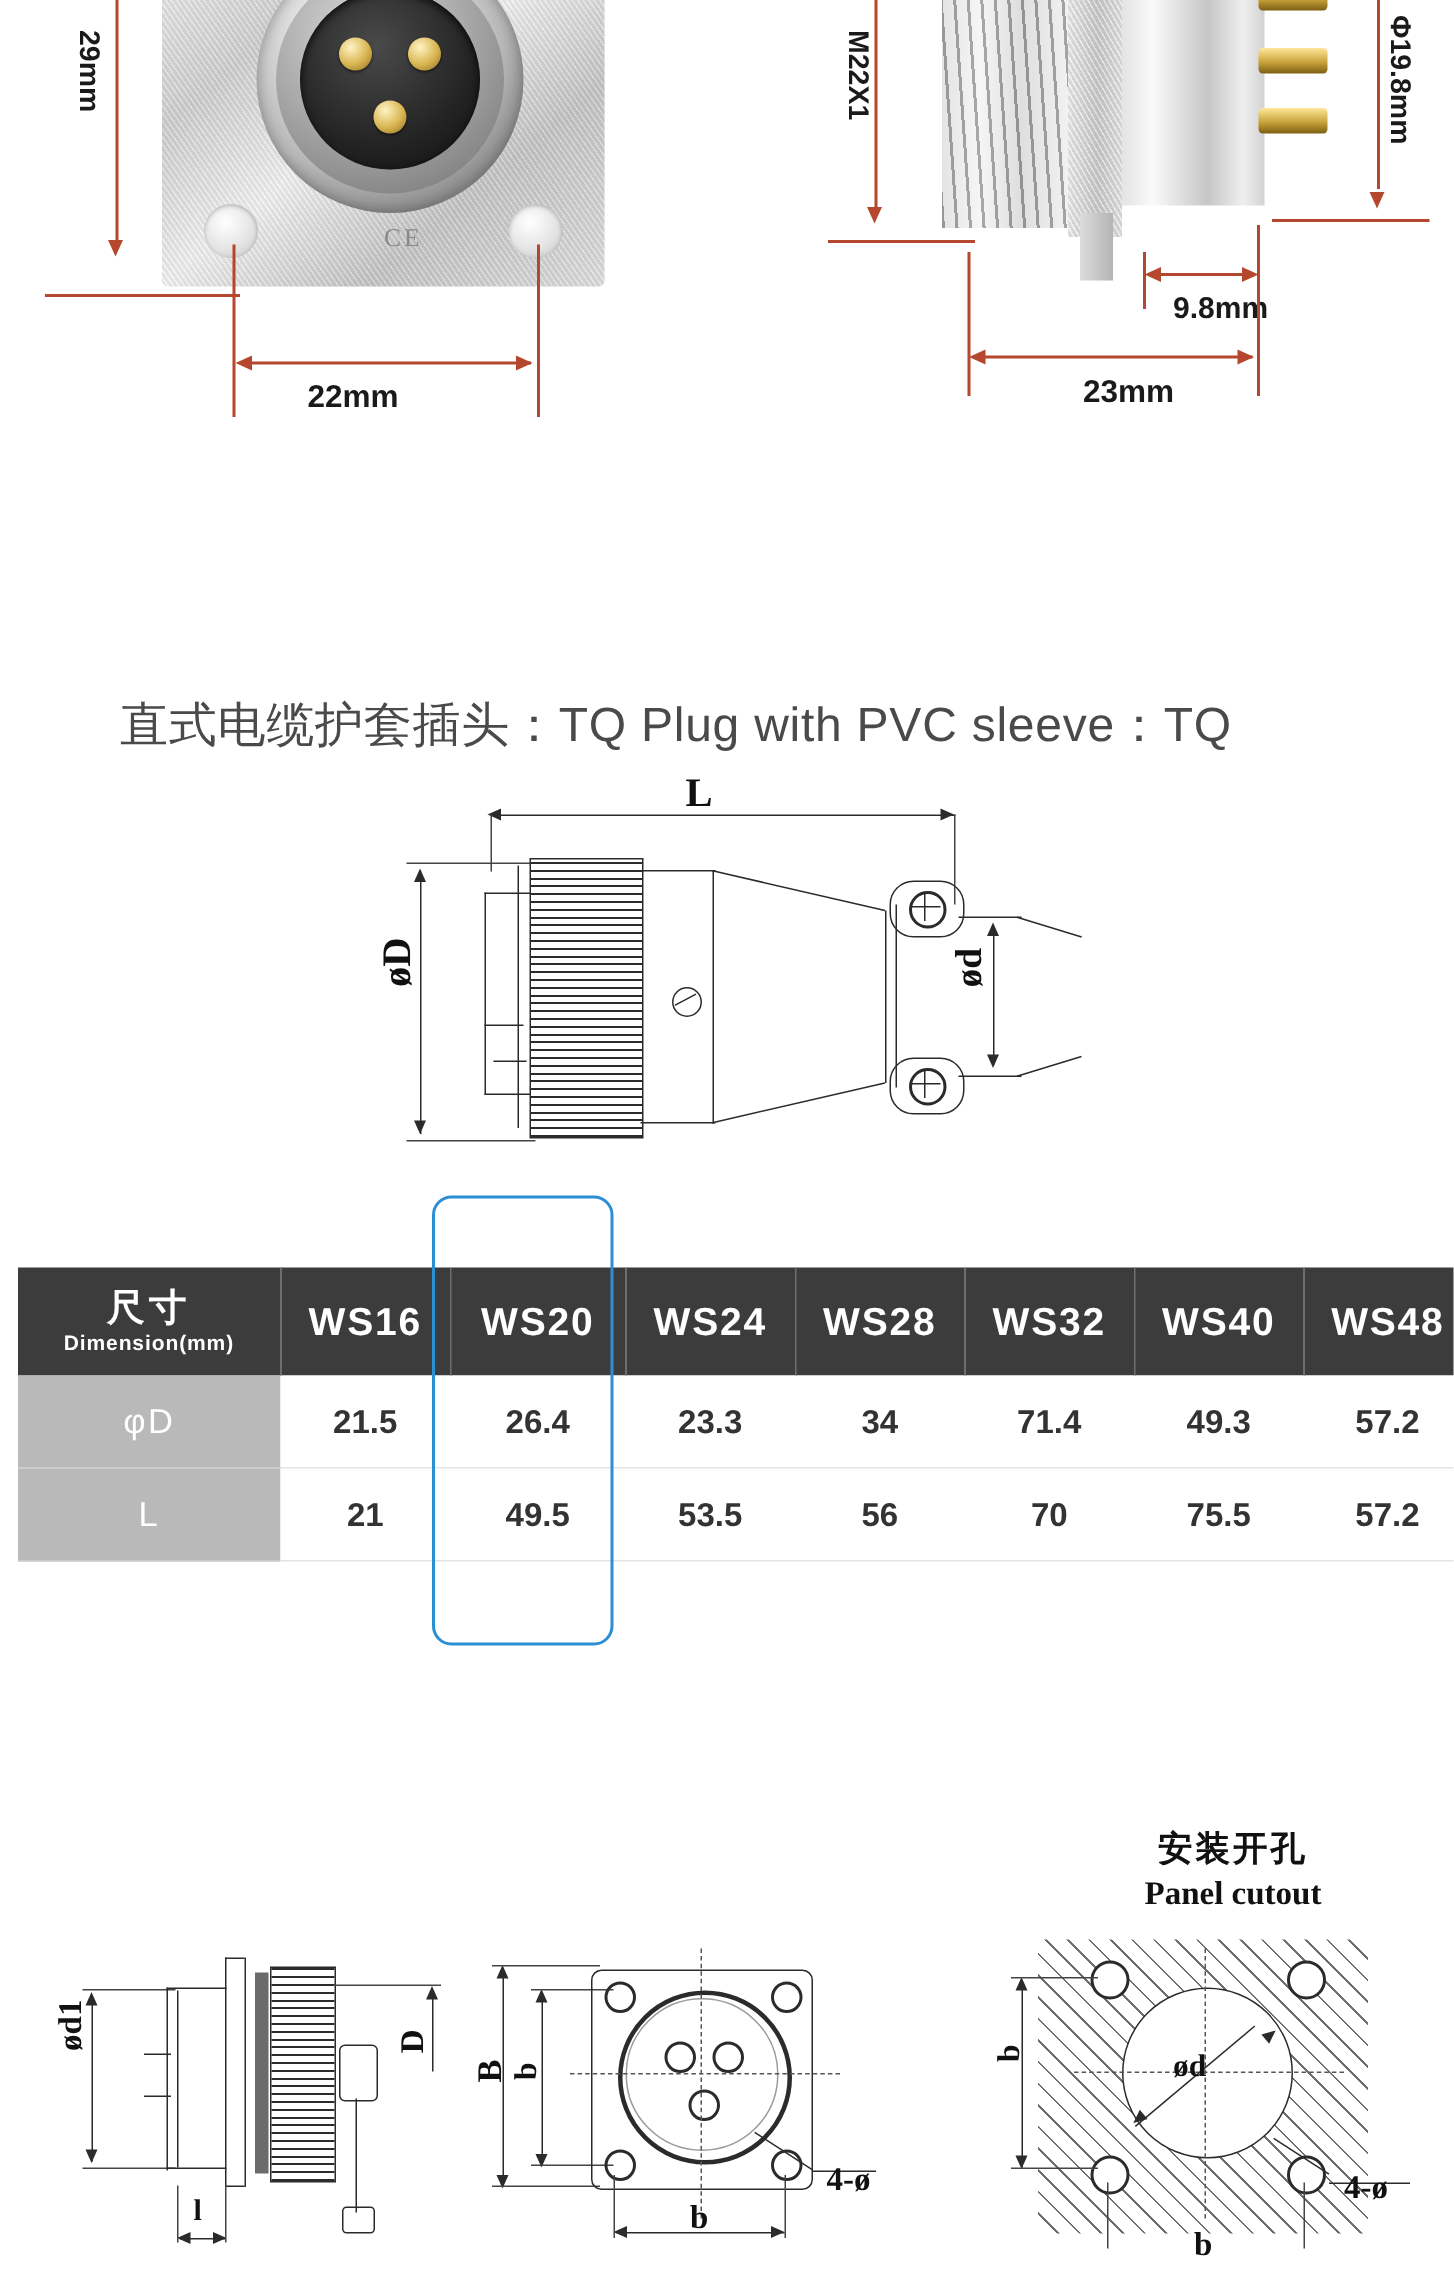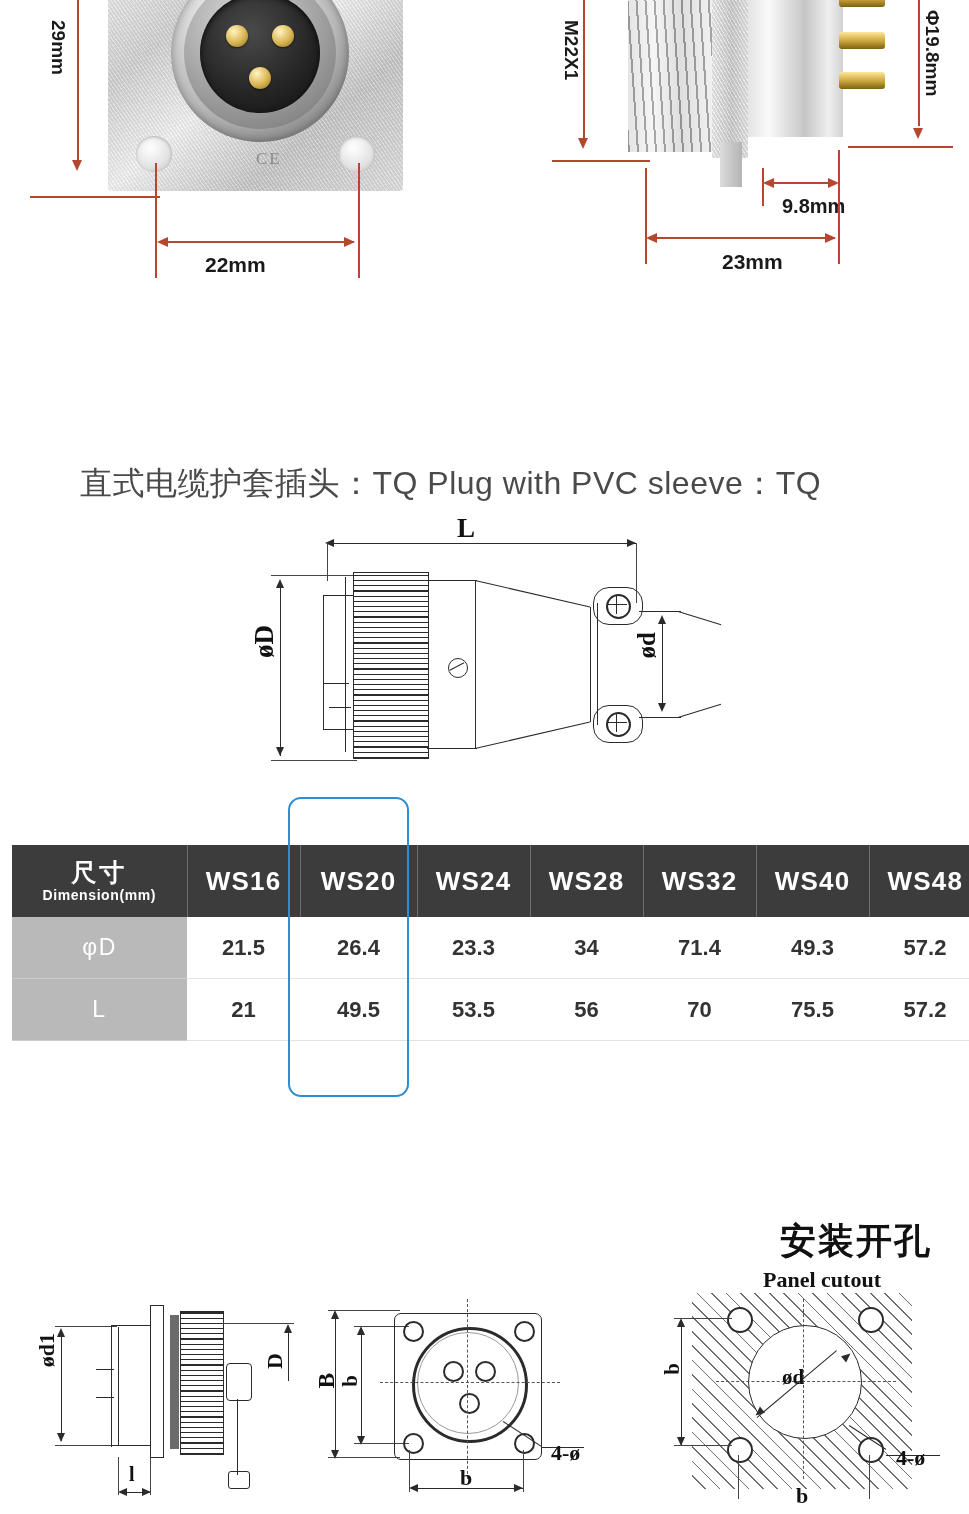--- a/index.html
+++ b/index.html
@@ -97,21 +97,21 @@
   .rowlbl{background:#b9b9b9;color:#ffffff;height:61px;font-size:23px;letter-spacing:1.5px;
     border-bottom:1px solid #cbcbcb;font-family:"Liberation Sans",sans-serif;}
   .cell{background:#ffffff;height:61px;font-size:22px;color:#333;font-weight:bold;
     border-bottom:1px solid #e3e3e3;font-family:"Liberation Sans",sans-serif;}
   .hl-box{position:absolute;left:288px;top:797px;width:117px;height:296px;
     border:2.6px solid #2b8fd6;border-radius:13px;pointer-events:none;}
 
   
   .bot{position:absolute;left:0;top:1285px;width:969px;height:229px;}
   .cutout-title{position:absolute;text-align:center;white-space:nowrap;color:#111;}
-  .cutout-title .cn{font-size:36px;font-weight:bold;letter-spacing:2px;display:block;font-family:Liberation Sans, sans-serif;text-align:right;}
+  .cutout-title .cn{font-size:23px;font-weight:bold;letter-spacing:2px;display:block;font-family:Liberation Sans, sans-serif;}
   .cutout-title .en{font-size:22px;font-weight:bold;display:block;margin-top:1px;font-family:"Liberation Serif",serif;}
   .circ{position:absolute;border:1.6px solid #2b2b2b;border-radius:50%;}
   .dash{position:absolute;}
   .dash.h{height:0;border-top:1.2px dashed #555;}
   .dash.v{width:0;border-left:1.2px dashed #555;}
   .hatch{position:absolute;
     background:repeating-linear-gradient(45deg,transparent 0 9px,#555 9px 10.2px);}
   .sq{position:absolute;border:1.6px solid #2b2b2b;border-radius:7px;}
   .holec{position:absolute;border:2px solid #2b2b2b;border-radius:50%;}
 </style>

